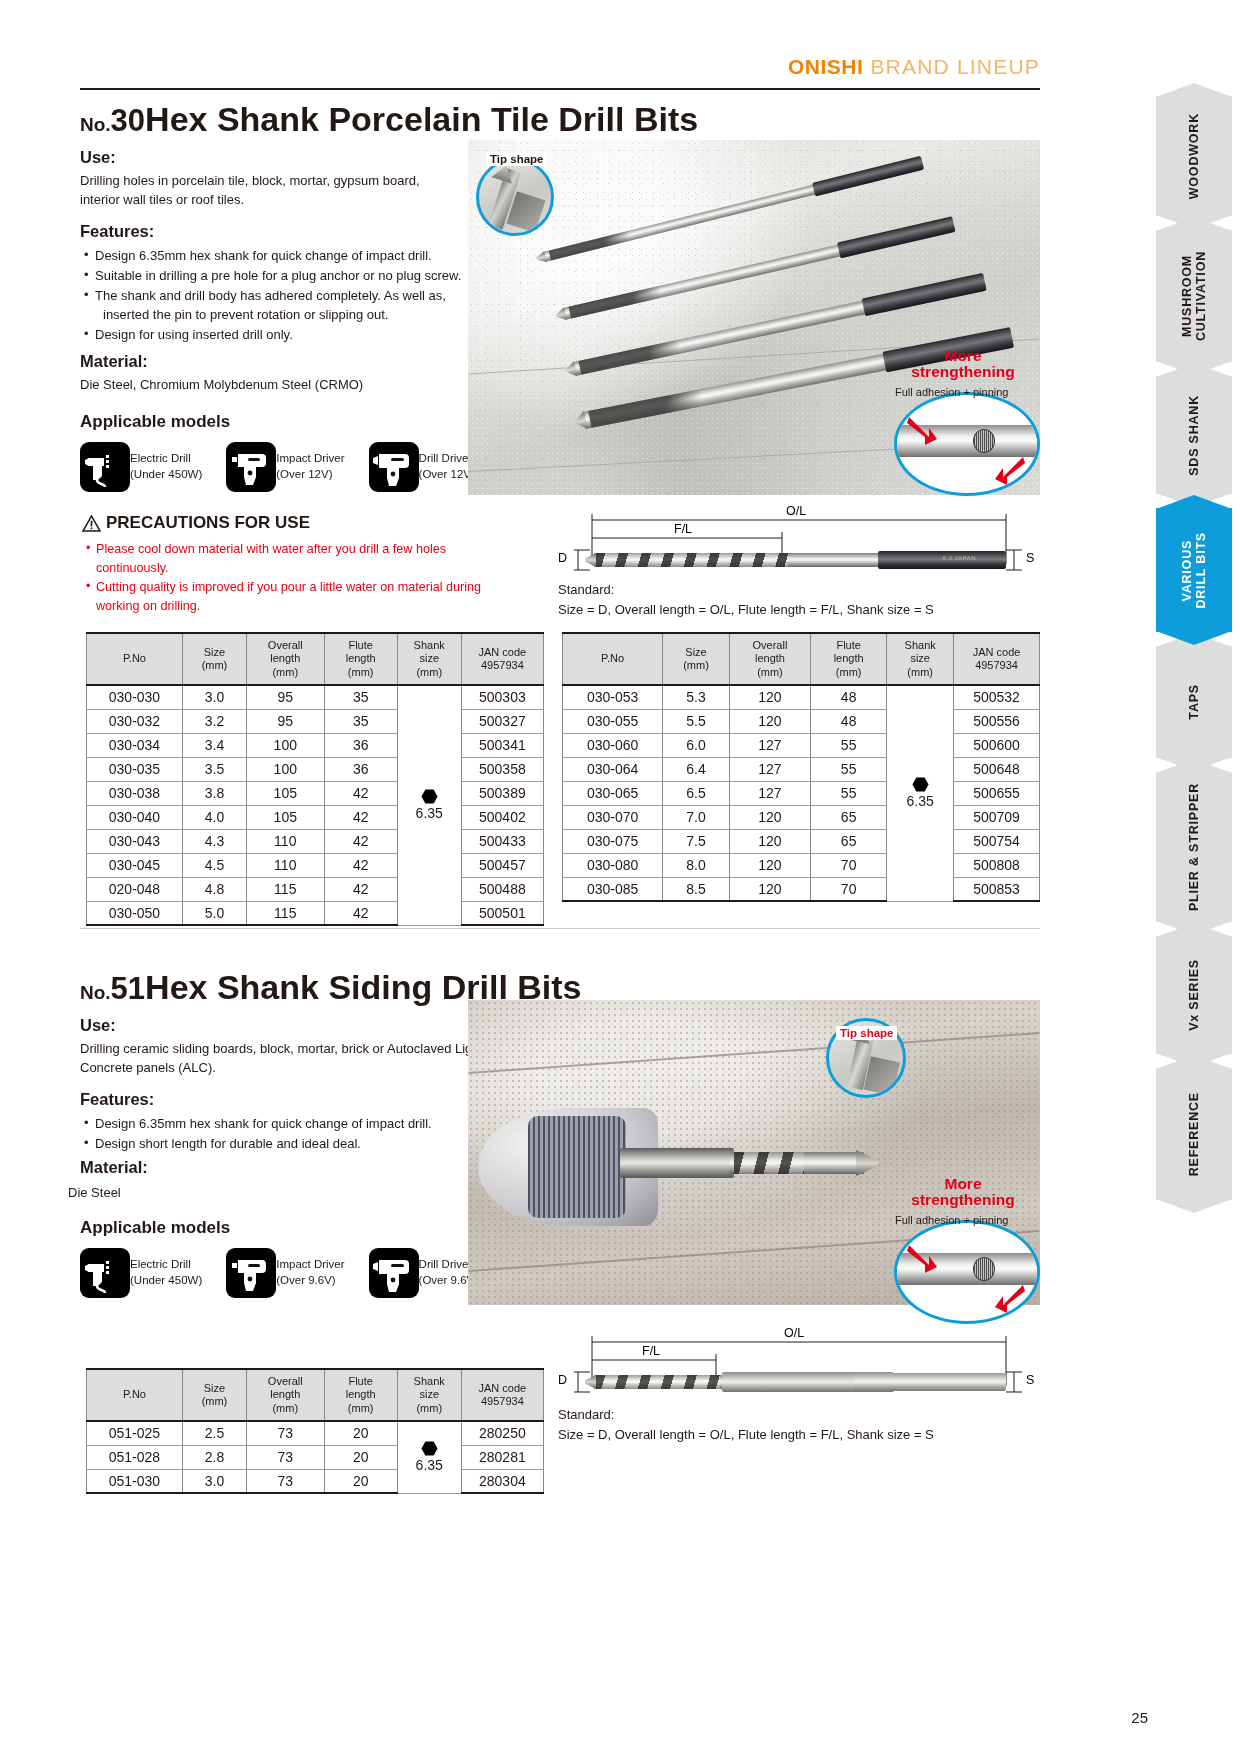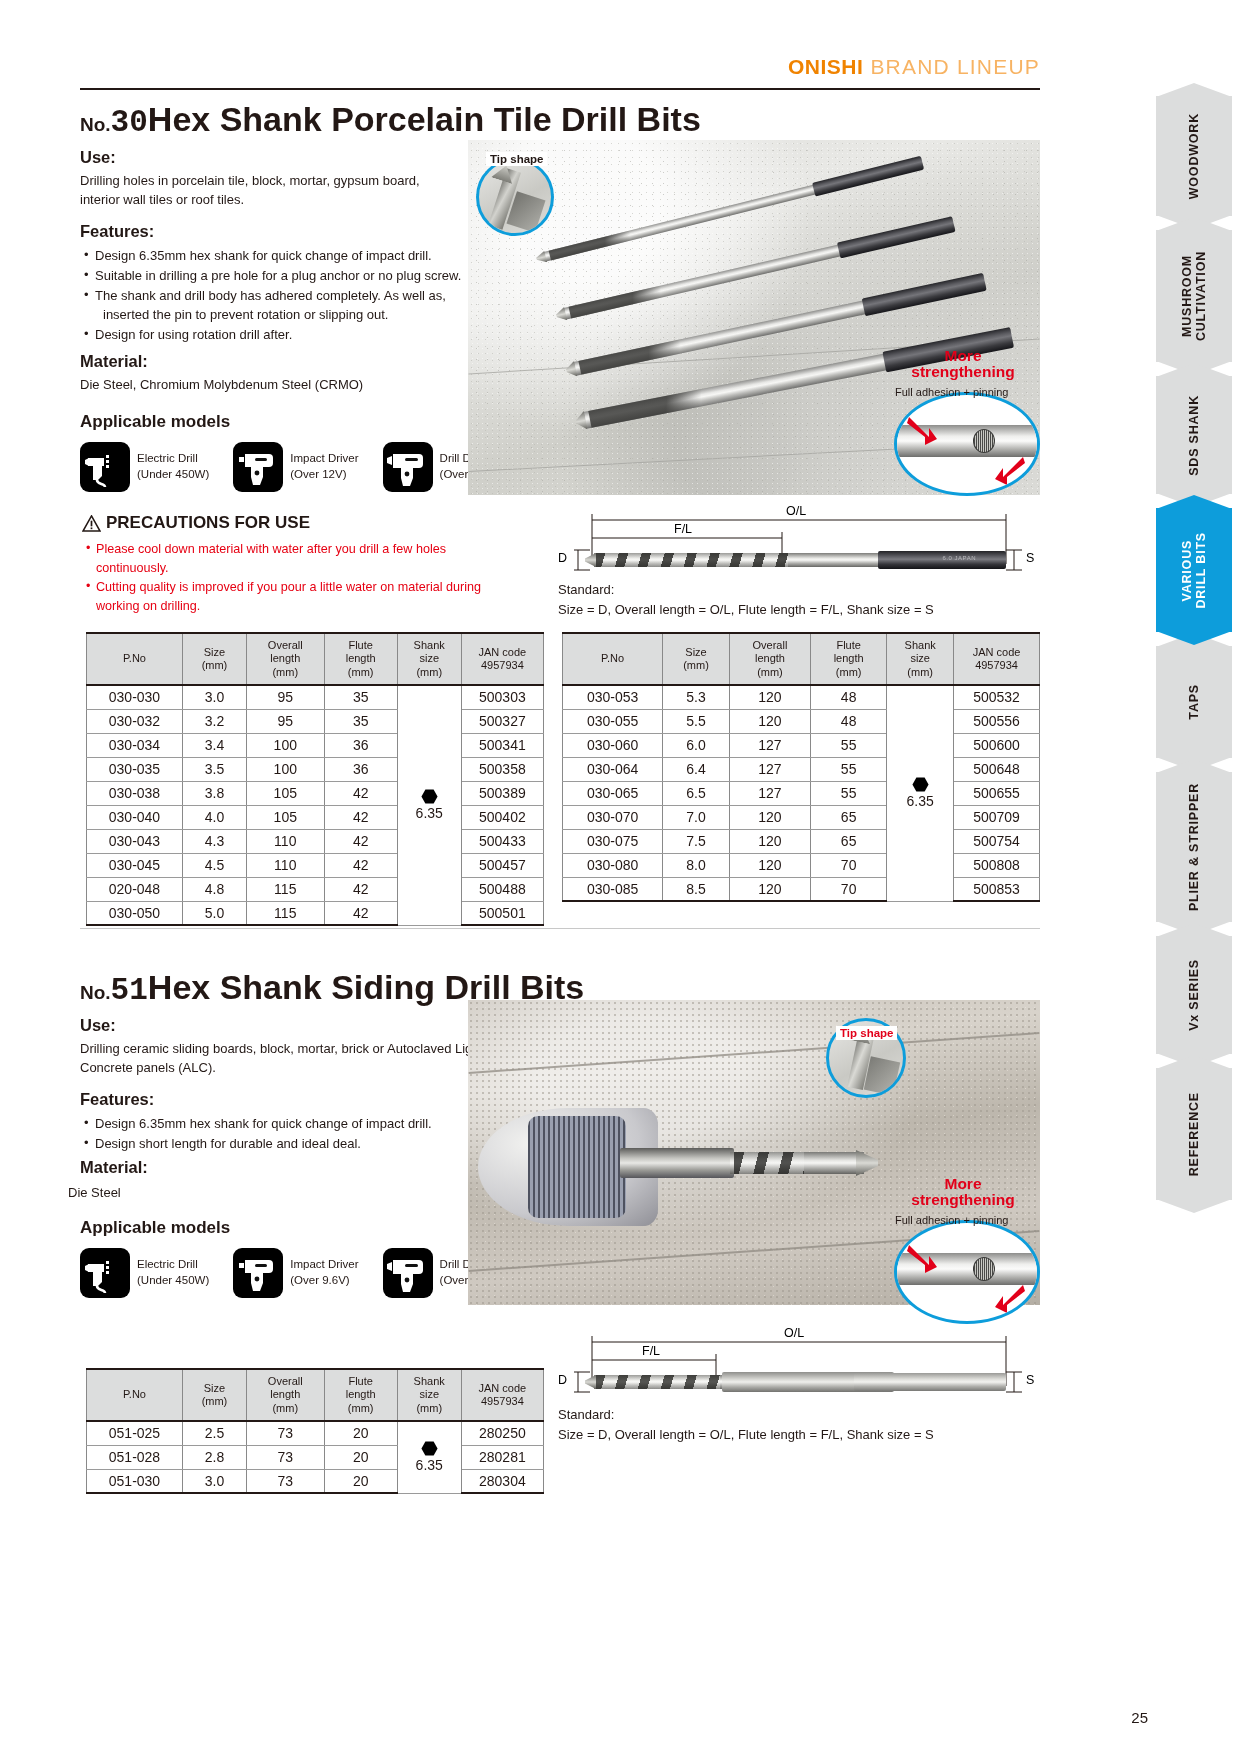--- a/index.html
+++ b/index.html
@@ -41,41 +41,41 @@
   .brand-onishi{
     font-size:21px; font-weight:bold; color:#f08300; letter-spacing:.5px;
   }
   .brand-rest{
     font-size:21px; color:#f7b363; letter-spacing:1.2px; font-weight:normal;
   }
 
   
   .sec-title{ position:absolute; font-weight:bold; color:#231815; white-space:nowrap;}
   .sec-title .no{ font-size:19px; }
-  .sec-title .num{ font-size:31px;font-family:Liberation Mono, monospace; }
+  .sec-title .num{ font-size:31px; }
   .sec-title .nm{ font-size:34px; }
 
   .h-lbl{ position:absolute; font-size:16.5px; font-weight:bold; color:#231815; }
   .body-txt{ position:absolute; font-size:13px; line-height:1.45; color:#231815; }
   .bullets{ position:absolute; font-size:13px; line-height:1.52; color:#231815; }
   .bullets div{ padding-left:11px; position:relative; }
   .bullets div span.b{ position:absolute; left:0; top:-1px; }
   .bullets div.cont{ padding-left:19px; }
 
   
   .prec-head{ position:absolute; font-size:17px; font-weight:bold; color:#231815; display:flex; align-items:center; gap:5px;}
   .warn-tri{ width:19px; height:17px; display:block; }
   .prec-list{ position:absolute; font-size:12.6px; line-height:1.5; color:#e60012; }
   .prec-list div{ padding-left:10px; position:relative; }
   .prec-list div span.b{ position:absolute; left:0; top:-1px; }
   .prec-list div.cont{ padding-left:10px; }
 
   
   .models{ position:absolute; display:flex; gap:24px; align-items:flex-start; }
-  .model{ display:flex; gap:7px; align-items:center; }
+  .model{ display:flex; align-items:center; }
   .model-ico{ width:50px; height:50px; background:#000; border-radius:9px; flex:0 0 auto; position:relative; }
   .model-ico svg{ position:absolute; left:0; top:0; }
   .model-txt{ font-size:11.5px; line-height:1.35; color:#231815; white-space:nowrap;}
 
   
   table.spec{ position:absolute; border-collapse:collapse; background:#fff; }
   table.spec th{
     background:#dcdddd; border:1px solid #898989; border-top:2px solid #231815;
     font-size:11px; font-weight:normal; line-height:1.22; color:#231815;
     padding:5px 2px; text-align:center; vertical-align:middle;
@@ -212,21 +212,21 @@
 <div class="h-lbl" style="left:80px; top:148px;">Use:</div>
 <div class="body-txt" style="left:80px; top:172px; width:390px; white-space:pre-line;">Drilling holes in porcelain tile, block, mortar, gypsum board,
 interior wall tiles or roof tiles.</div>
 
 <div class="h-lbl" style="left:80px; top:222px;">Features:</div>
 <div class="bullets" style="left:84px; top:246px; width:430px;">
   <div><span class="b">•</span><span>Design 6.35mm hex shank for quick change of impact drill.</span></div>
   <div><span class="b">•</span><span>Suitable in drilling a pre hole for a plug anchor or no plug screw.</span></div>
   <div><span class="b">•</span><span>The shank and drill body has adhered completely. As well as,</span></div>
   <div class="cont"><span>inserted the pin to prevent rotation or slipping out.</span></div>
-  <div><span class="b">•</span><span>Design for using rotation drill after.</span></div>
+  <div><span class="b">•</span><span>Design for using inserted drill only.</span></div>
 </div>
 
 <div class="h-lbl" style="left:80px; top:352px;">Material:</div>
 <div class="body-txt" style="left:80px; top:376px; width:420px;">Die Steel, Chromium Molybdenum Steel (CRMO)</div>
 
 <div class="h-lbl" style="left:80px; top:412px; font-size:17px;">Applicable models</div>
 <div class="models" style="left:80px; top:442px;" id="models30">
     <div class="model">
       <div class="model-ico">
         <svg width="50" height="50" viewBox="0 0 50 50">

